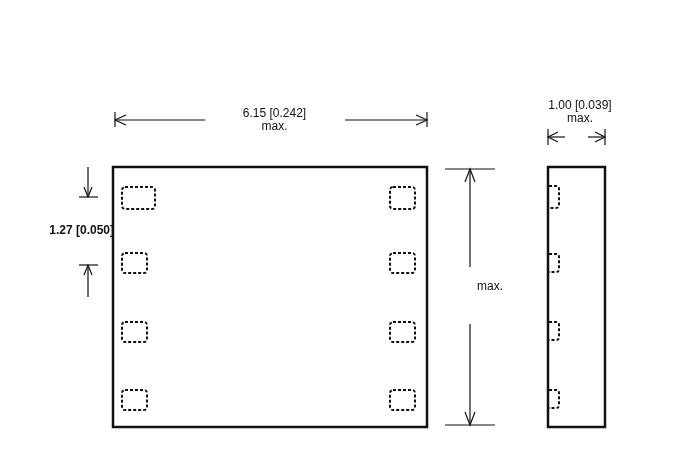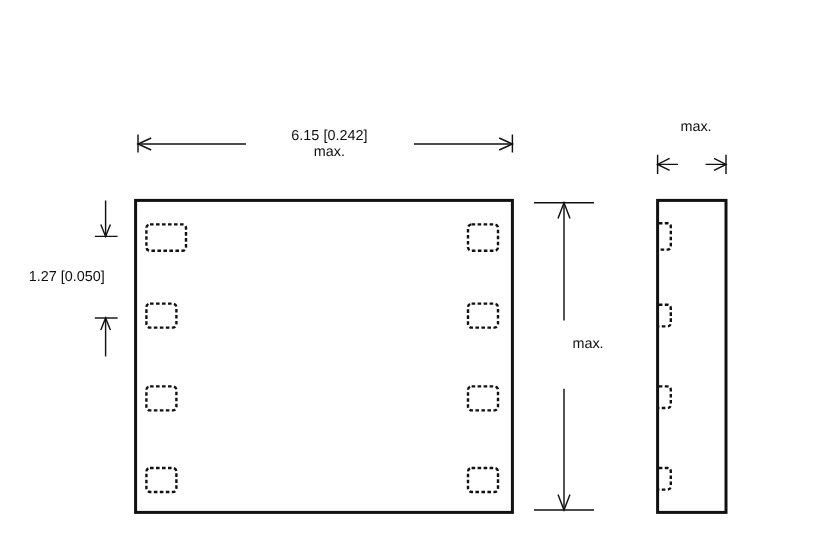--- a/index.html
+++ b/index.html
@@ -80,21 +80,22 @@
   <div class="label" style="left:222px; top:65px; width:105px;">
     <div>6.15 [0.242]</div>
     <div>max.</div>
   </div>
 
   <div class="label" style="left:440px; top:238px; width:100px;">
     <div>max.</div>
   </div>
 
   <div class="label" style="left:530px; top:57px; width:100px;">
+    <div>1.00 [0.039]</div>
     <div>max.</div>
   </div>
 
-  <div class="label" style="left:24px; top:182px; width:90px; text-align:left;">
+  <div class="label" style="left:24px; top:182px; width:90px; text-align:right;font-weight:bold;">
     <div>1.27 [0.050]</div>
   </div>
 
   <div class="bottom-tint"></div>
 </div>
 
 </body></html>

